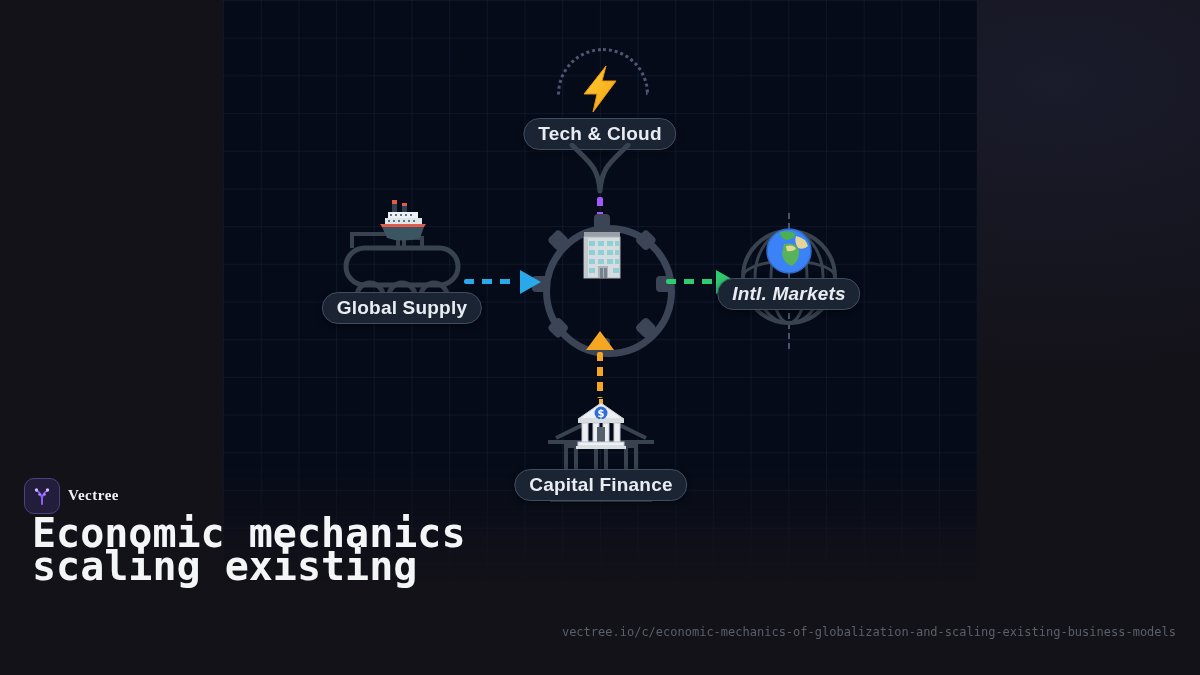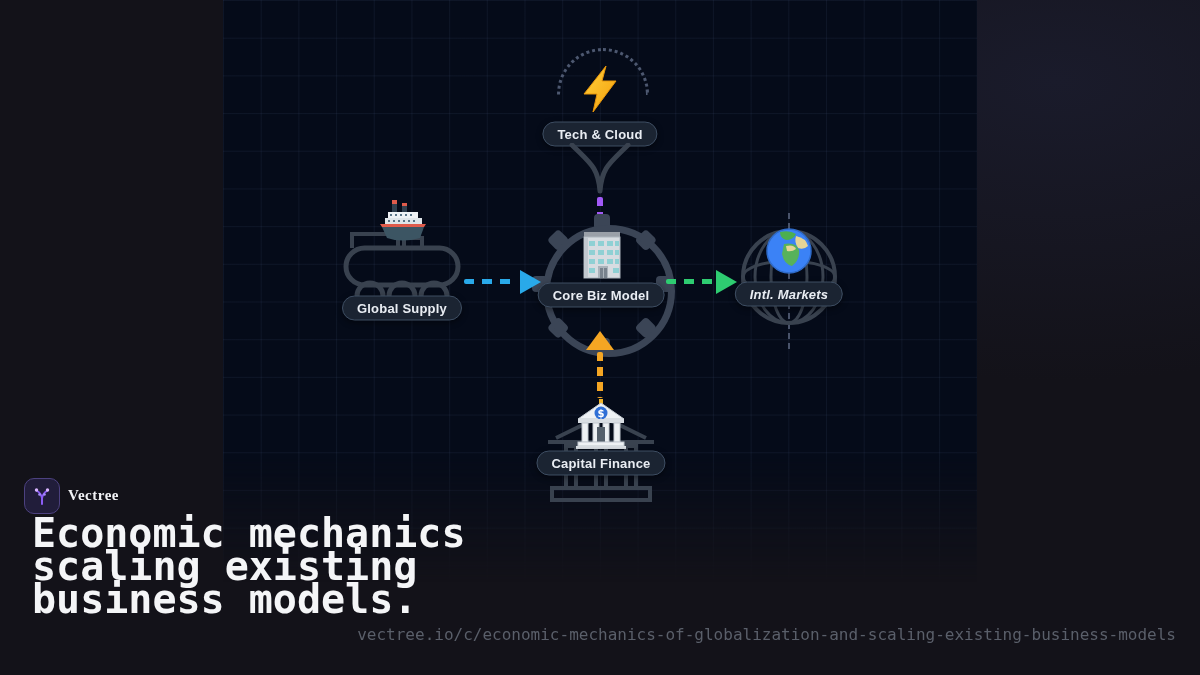--- a/index.html
+++ b/index.html
@@ -19,21 +19,21 @@
       linear-gradient(rgba(130,160,215,0.075) 1px, transparent 1px),
       linear-gradient(90deg, rgba(130,160,215,0.075) 1px, transparent 1px);
     background-size:37.7px 37.7px;
     -webkit-mask-image:linear-gradient(to bottom,#000 76%,transparent 97%);
             mask-image:linear-gradient(to bottom,#000 76%,transparent 97%);
   }
   
   .pill{
     transform:translate(-50%,-50%);
     background:#1b2432;border:1.5px solid #3e4e63;border-radius:999px;
-    color:#e9edf3;font-weight:bold;font-size:13px;letter-spacing:.2px;
+    color:#e9edf3;font-weight:bold;font-size:19px;letter-spacing:.2px;
     padding:4px 14px;white-space:nowrap;
     box-shadow:0 2px 6px rgba(0,0,0,.45);
   }
   
   .dash-h{height:5px;border-radius:2px;}
   .dash-v{width:6px;border-radius:2px;}
   .dash-blue{background:repeating-linear-gradient(90deg,#29a9e9 0 10px,transparent 10px 18px);}
   .dash-green{background:repeating-linear-gradient(90deg,#2ecc71 0 10px,transparent 10px 18px);}
   .dash-purple{background:repeating-linear-gradient(180deg,#a259f7 0 9px,transparent 9px 15px);}
   .dash-orange{background:repeating-linear-gradient(180deg,#f5a623 0 9px,transparent 9px 15px);}
@@ -45,21 +45,21 @@
   .gear-ring{left:543px;top:225px;width:118px;height:118px;border:7px solid #3b4556;border-radius:50%;}
   .tooth{left:594px;top:276px;width:16px;height:16px;background:#3b4556;border-radius:4px;}
   
   .arc{left:557px;top:48px;width:86px;height:44px;border:3px dotted #4d5870;border-bottom:none;border-radius:86px 86px 0 0;}
   .meridian-line{left:788px;top:213px;height:136px;width:0;border-left:2px dashed #49536a;}
   
   .logo{left:24px;top:478px;width:34px;height:34px;border-radius:10px;background:#211d3a;border:1px solid #4c4180;display:flex;align-items:center;justify-content:center;}
   .brand-name{left:68px;top:478px;height:34px;line-height:34px;color:#f1f2f5;font-family:Liberation Serif, serif;font-weight:bold;font-size:15px;letter-spacing:.5px;}
   .title{left:24px;top:517px;color:#f4f5f7;font-family:"DejaVu Sans Mono",monospace;font-weight:bold;font-size:40px;line-height:33px;margin-left:8px;}
   .title div{white-space:nowrap;}
-  .url{right:24px;top:625px;color:#5a5f6a;font-family:"DejaVu Sans Mono",monospace;font-size:16px;white-space:nowrap;}
+  .url{right:24px;top:625px;color:#5a5f6a;font-family:"DejaVu Sans Mono",monospace;font-size:12px;white-space:nowrap;}
 </style>
 </head>
 <body>
 
 <div class="frame">
 
   <div class="abs panel"></div>
 
   <div class="abs arc"></div>
   <svg class="abs" style="left:578px;top:64px;" width="44" height="50" viewBox="0 0 44 50">
@@ -105,21 +105,20 @@
         <rect x="19" y="31" width="6" height="5"></rect>
         <rect x="28" y="31" width="6" height="5"></rect>
         <rect x="36" y="31" width="4" height="5"></rect>
       <rect x="10" y="40" width="6" height="5"></rect>
         <rect x="34" y="40" width="6" height="5"></rect>
     </g>
     <rect x="19" y="38" width="10" height="12" fill="#aab2ba"></rect>
     <rect x="21" y="40" width="3" height="10" fill="#78828d"></rect>
       <rect x="25" y="40" width="3" height="10" fill="#78828d"></rect>
   </svg>
-  <div class="abs pill" style="left:601px;top:295px;">Core Biz Model</div>
 
   <svg class="abs" style="left:340px;top:228px;" width="124" height="92" viewBox="0 0 124 92">
     <path d="M12,20 V6 H58 V20 M64,20 V10 H82 V20" fill="none" stroke="#39424f" stroke-width="4"></path>
     <rect x="6" y="20" width="112" height="37" rx="18.5" fill="none" stroke="#39424f" stroke-width="5"></rect>
     <circle cx="30" cy="68" r="13" fill="none" stroke="#39424f" stroke-width="5"></circle>
     <circle cx="62" cy="68" r="13" fill="none" stroke="#39424f" stroke-width="5"></circle>
     <circle cx="94" cy="68" r="13" fill="none" stroke="#39424f" stroke-width="5"></circle>
   </svg>
   <svg class="abs" style="left:378px;top:198px;" width="48" height="46" viewBox="0 0 48 46">
     <rect x="14" y="2" width="5" height="13" fill="#31404f"></rect>
@@ -184,34 +183,33 @@
     <text x="26" y="19" text-anchor="middle" font-family="DejaVu Sans, sans-serif" font-size="10" font-weight="bold" fill="#ffffff">$</text>
     <rect x="3" y="21" width="46" height="4" fill="#d9dee3"></rect>
     <rect x="7" y="25" width="6" height="19" fill="#eef1f4" stroke="#c3cad1" stroke-width="1"></rect>
     <rect x="18" y="25" width="6" height="19" fill="#eef1f4" stroke="#c3cad1" stroke-width="1"></rect>
     <rect x="28" y="25" width="6" height="19" fill="#eef1f4" stroke="#c3cad1" stroke-width="1"></rect>
     <rect x="39" y="25" width="6" height="19" fill="#eef1f4" stroke="#c3cad1" stroke-width="1"></rect>
     <rect x="22" y="29" width="8" height="15" fill="#55606c"></rect>
     <rect x="3" y="44" width="46" height="4" fill="#eef1f4" stroke="#c3cad1" stroke-width="1"></rect>
     <rect x="1" y="48" width="50" height="3" fill="#d9dee3"></rect>
   </svg>
-  <div class="abs pill" style="left:601px;top:463px;">Capital Finance</div>
+  <div class="abs pill" style="left:601px;top:485px;">Capital Finance</div>
 
   <div class="abs logo">
     <svg width="24" height="24" viewBox="0 0 24 24">
       <path d="M12,20 L12,14 M12,14 Q11,9 6.5,6.5 M12,14 Q13,9 17.5,6.5" fill="none" stroke="#8b5cf6" stroke-width="2" stroke-linecap="round"></path>
       <circle cx="6.5" cy="6" r="1.7" fill="#d8b4fe"></circle>
       <circle cx="17.5" cy="6" r="1.7" fill="#d8b4fe"></circle>
       <circle cx="9.5" cy="10.5" r="1.3" fill="#a78bfa"></circle>
       <circle cx="14.5" cy="10.5" r="1.3" fill="#a78bfa"></circle>
     </svg>
   </div>
   <div class="abs brand-name">Vectree</div>
 
   <div class="abs title">
     <div>Economic mechanics</div>
     <div>scaling existing</div>
-    <div>business models.</div>
   </div>
 
   <div class="abs url">vectree.io/c/economic-mechanics-of-globalization-and-scaling-existing-business-models</div>
 
 </div>
 
 </body></html>

